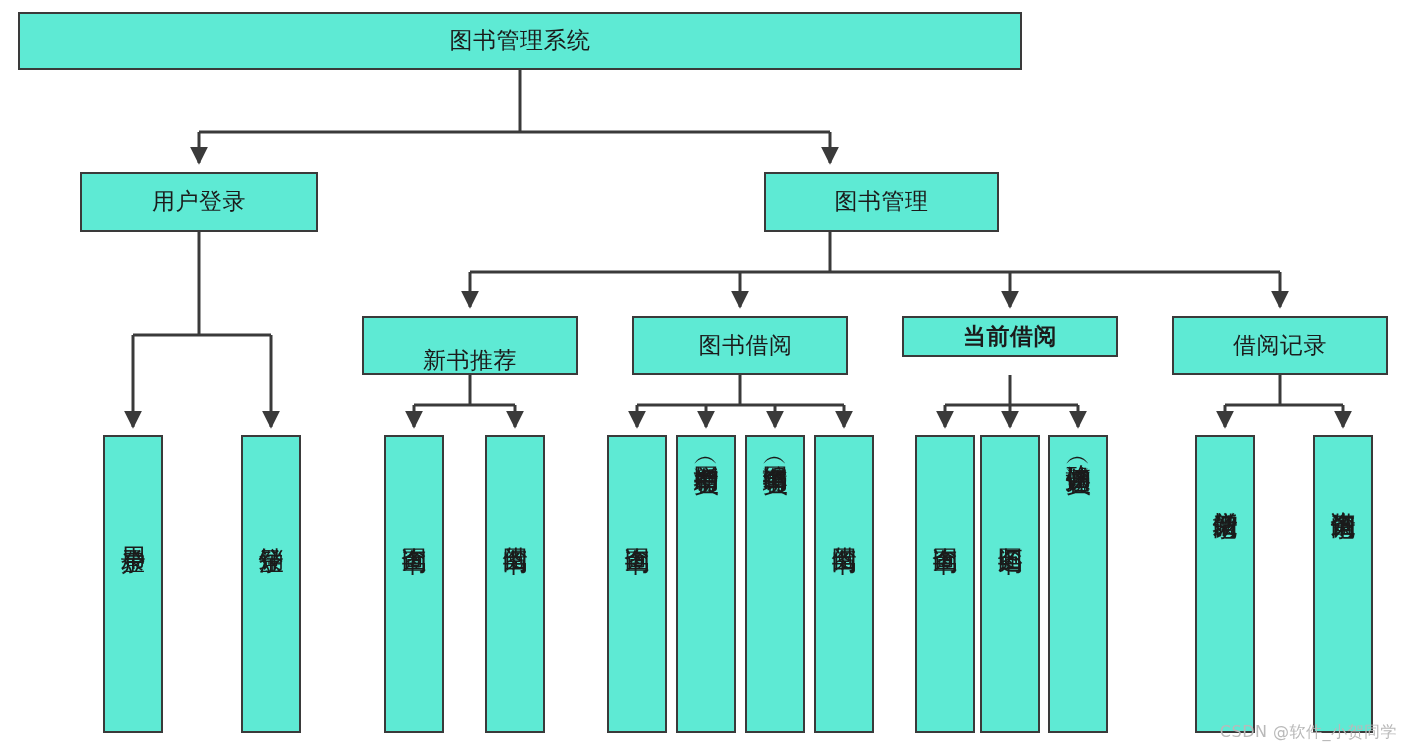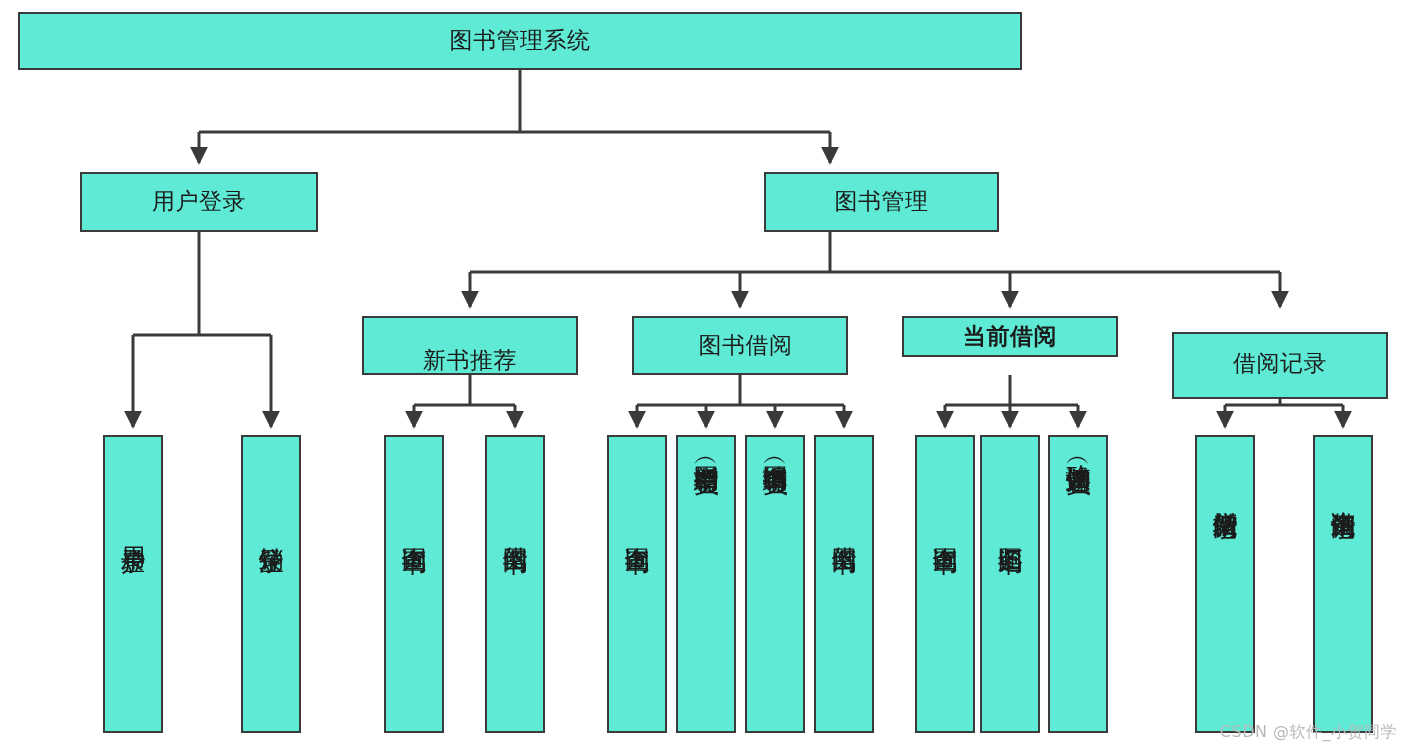--- a/index.html
+++ b/index.html
@@ -142,21 +142,21 @@
 
   <div class="node node-h" style="left:362px; top:316px; width:216px; height:59px;align-items:flex-end;">
     <span>新书推荐</span>
   </div>
   <div class="node node-h" style="left:632px; top:316px; width:216px; height:59px;padding-left:11px;">
     <span>图书借阅</span>
   </div>
   <div class="node node-h" style="left:902px; top:316px; width:216px; height:41px;font-weight:bold;">
     <span>当前借阅</span>
   </div>
-  <div class="node node-h" style="left:1172px; top:332px; width:216px; height:67px;font-family:Liberation Mono, monospace;">
+  <div class="node node-h" style="left:1172px; top:316px; width:216px; height:59px;">
     <span>借阅记录</span>
   </div>
 
   <div class="node node-v mid" style="left:103px; top:435px; width:60px; height:298px;">
     <span class="vtext">用户登录</span>
   </div>
   <div class="node node-v mid" style="left:241px; top:435px; width:60px; height:298px;">
     <span class="vtext">注销登录</span>
   </div>
 

